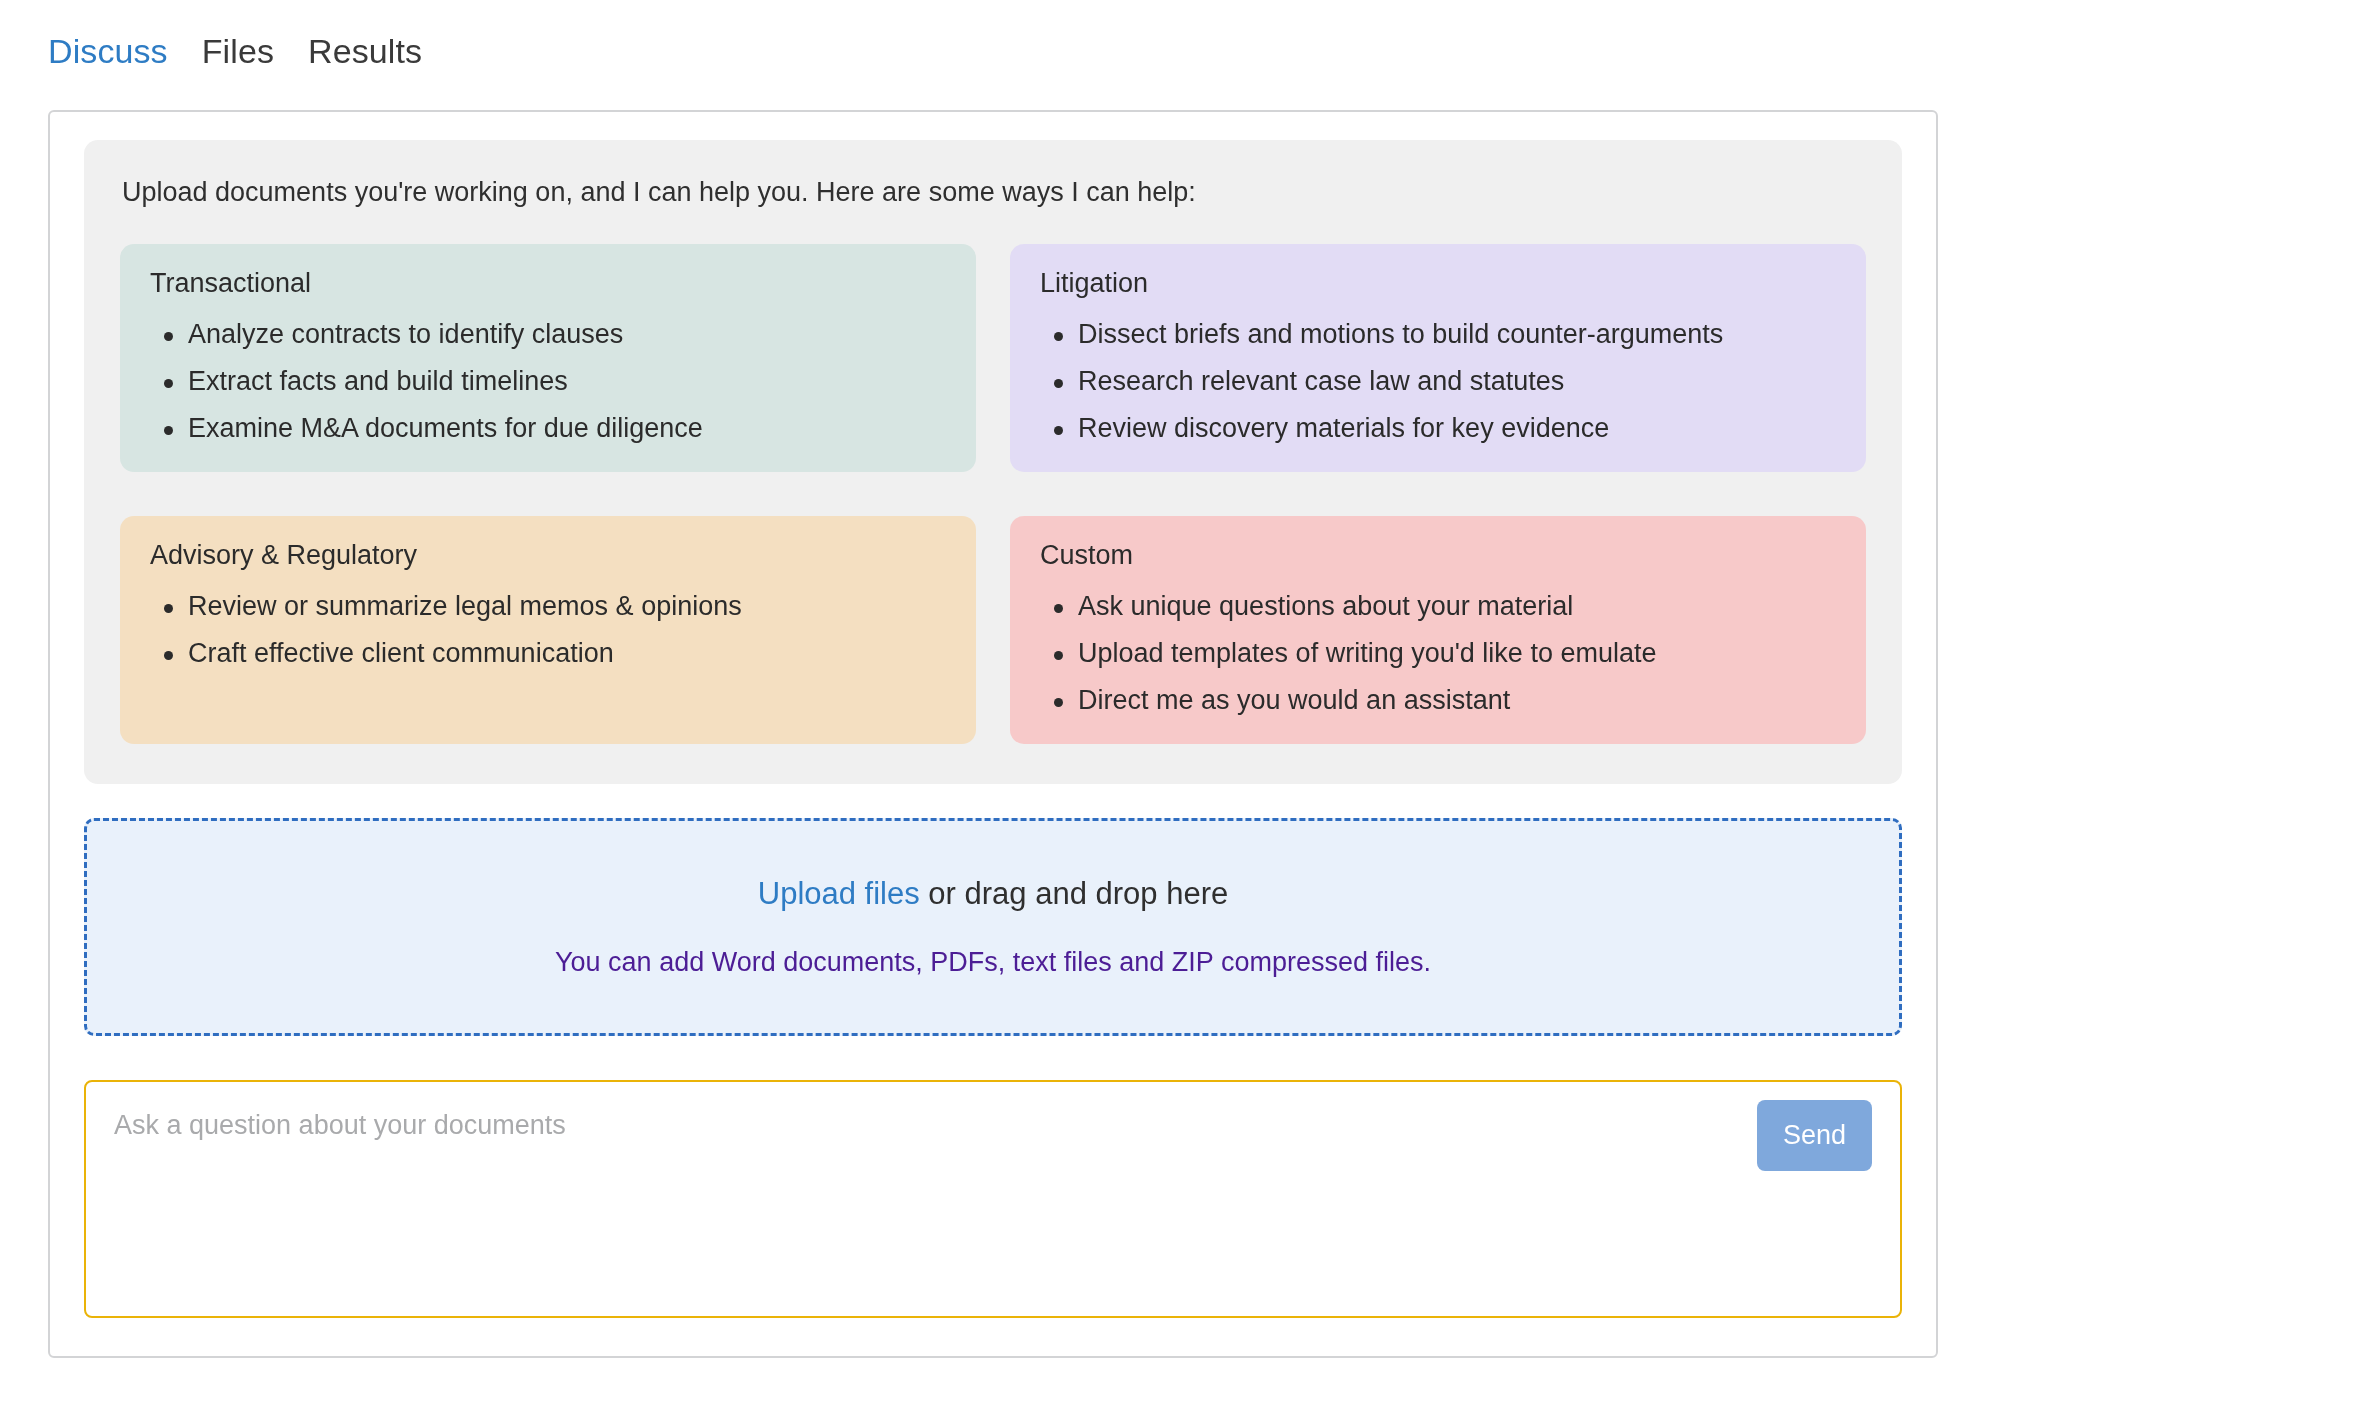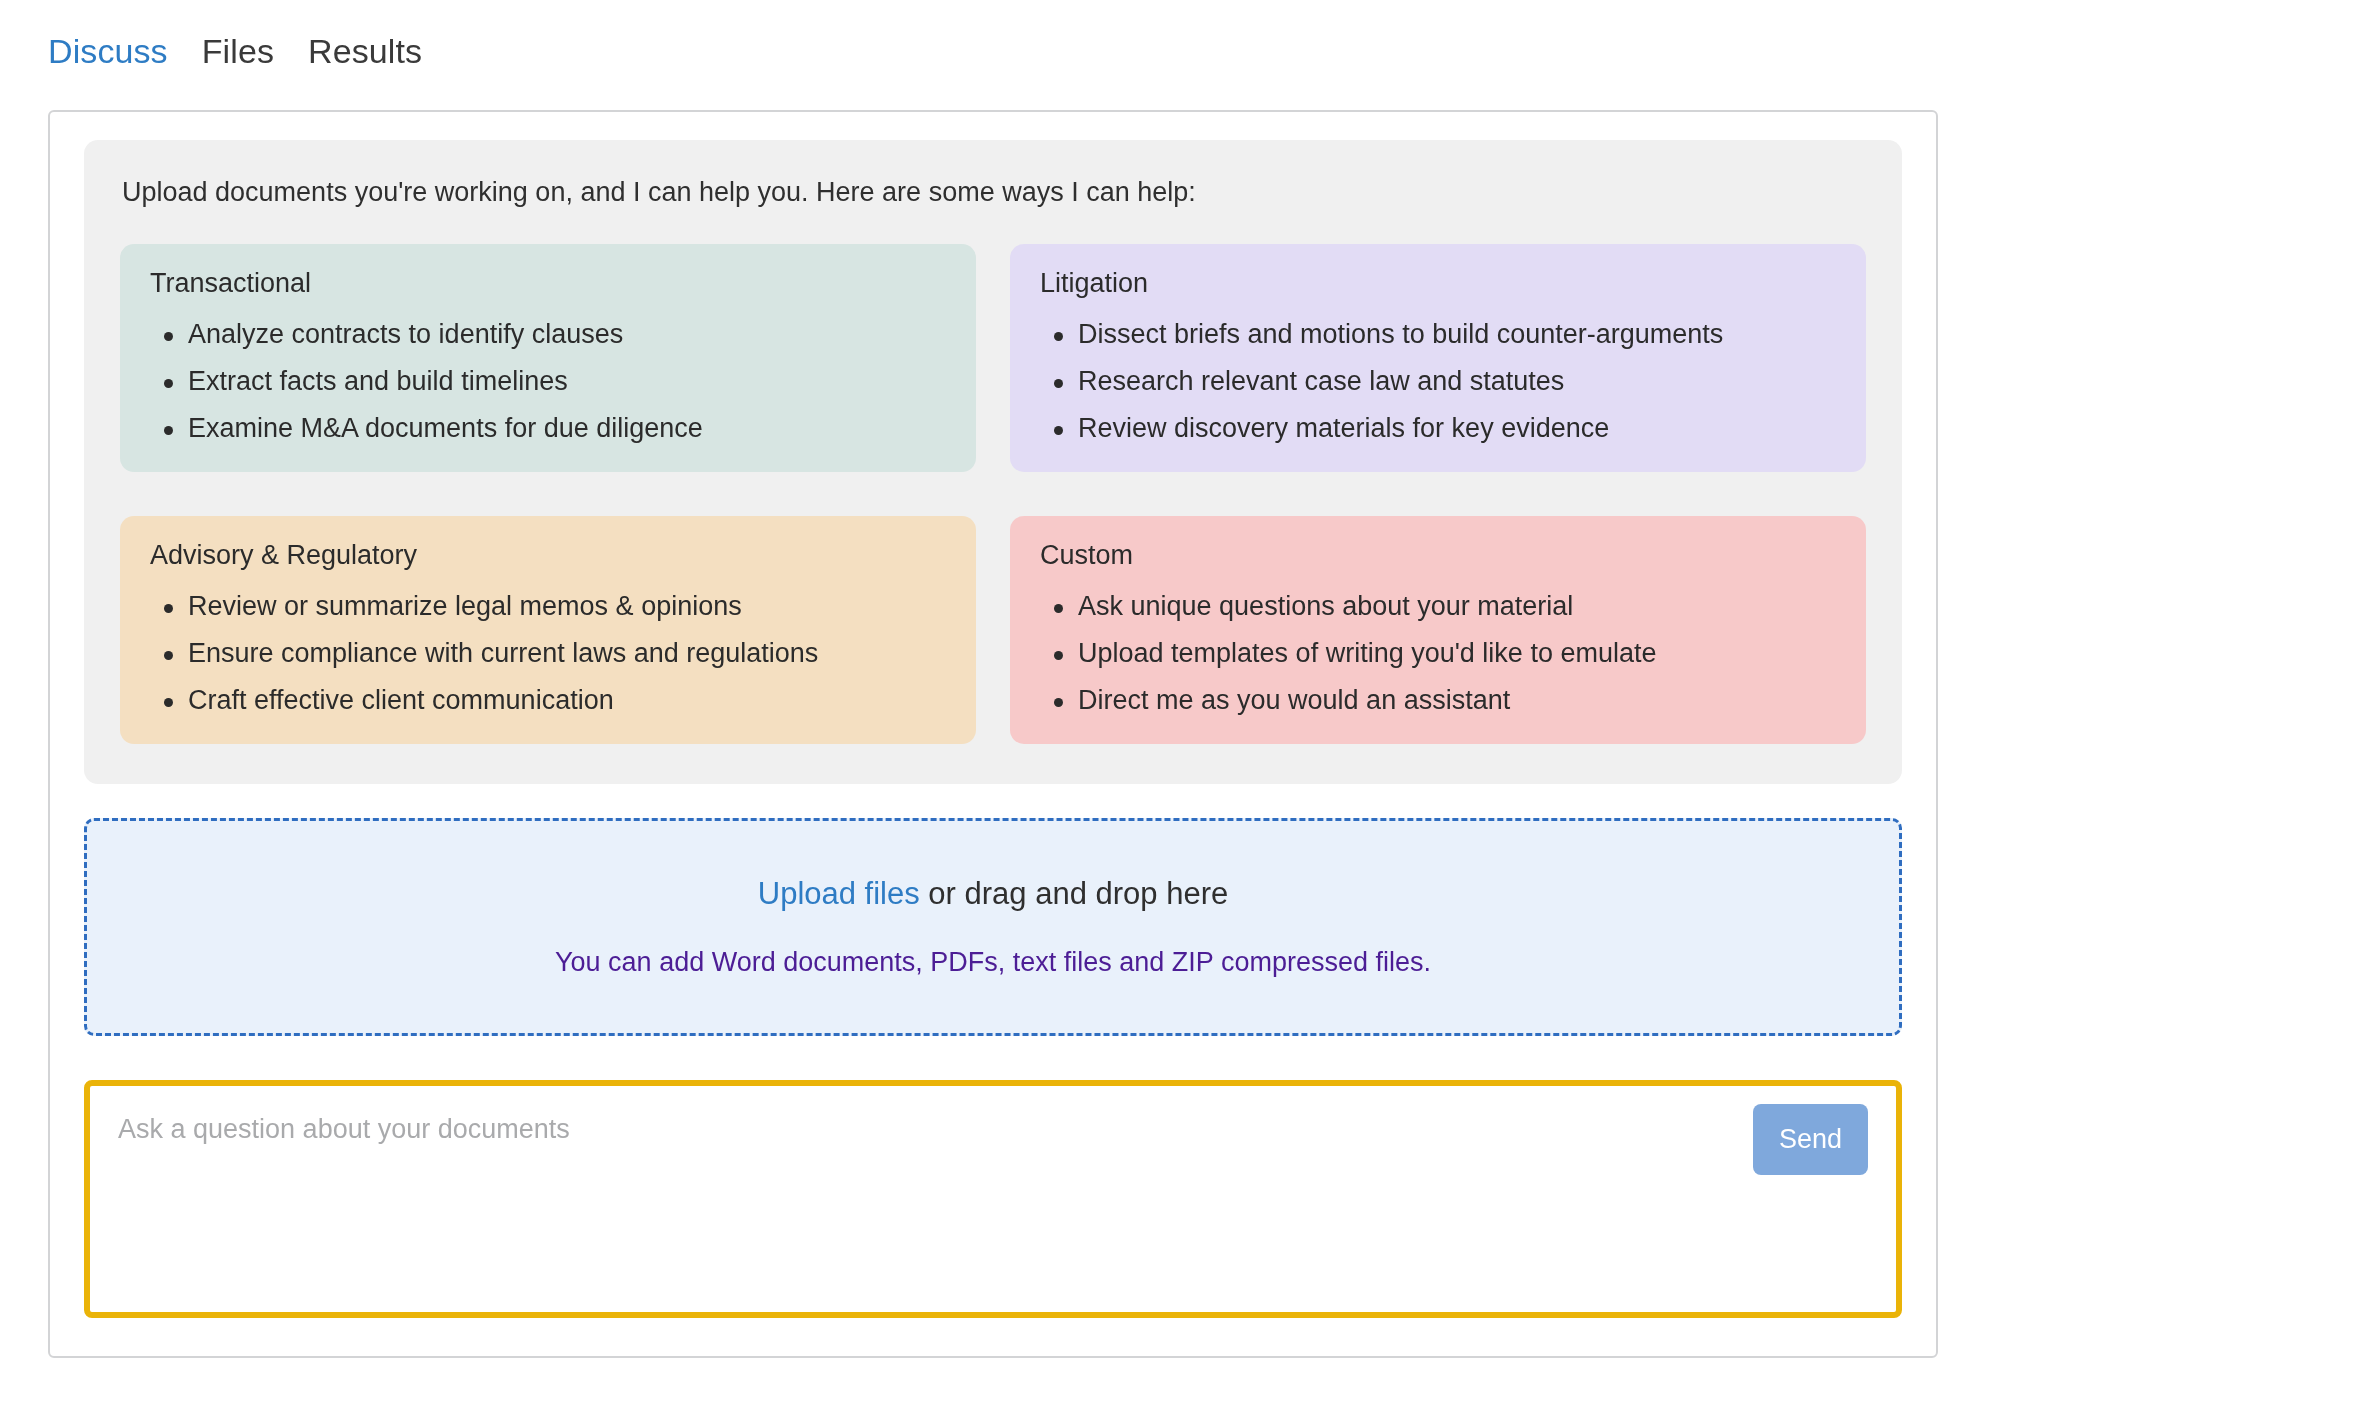--- a/index.html
+++ b/index.html
@@ -136,21 +136,21 @@
     font-size: 27px;
     color: #4c1d95;
     line-height: 1;
   }
 
   
   .composer {
     position: relative;
     margin: 44px 0 0 0;
     height: 238px;
-    border: 6px solid #eab308;
+    border: 2px solid #eab308;
     border-radius: 8px;
     background: #ffffff;
     box-sizing: border-box;
   }
   .composer-input {
     position: absolute;
     left: 0; top: 0;
     width: calc(100% - 180px);
     height: 100%;
     box-sizing: border-box;
@@ -213,21 +213,20 @@
             <li>Dissect briefs and motions to build counter-arguments</li>
             <li>Research relevant case law and statutes</li>
             <li>Review discovery materials for key evidence</li>
           </ul>
         </div>
 
         <div class="card" style="background:#f4dfc1">
           <div class="card-title">Advisory &amp; Regulatory</div>
           <ul class="card-list">
             <li>Review or summarize legal memos &amp; opinions</li>
-            <li>Ensure compliance with current laws and regulations</li>
             <li>Craft effective client communication</li>
           </ul>
         </div>
 
         <div class="card" style="background:#f7c9c9">
           <div class="card-title">Custom</div>
           <ul class="card-list">
             <li>Ask unique questions about your material</li>
             <li>Upload templates of writing you'd like to emulate</li>
             <li>Direct me as you would an assistant</li>

